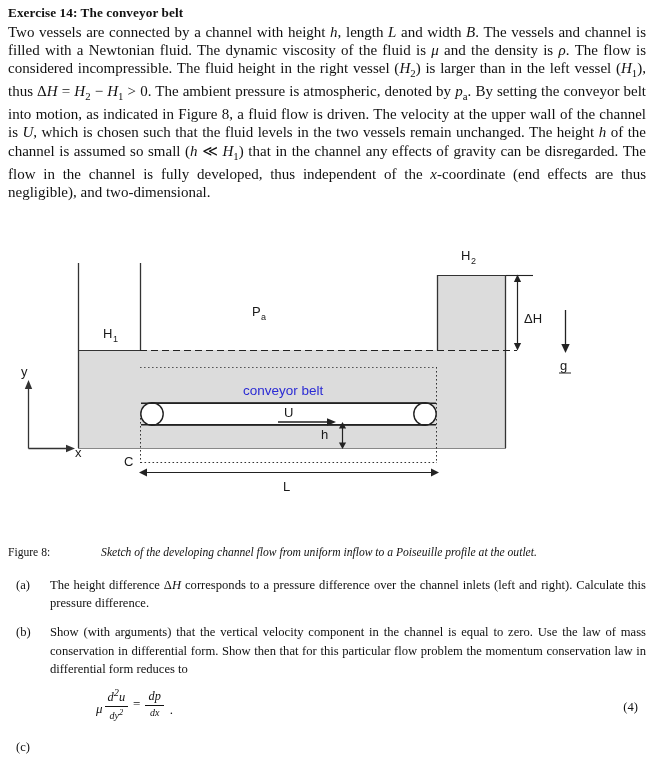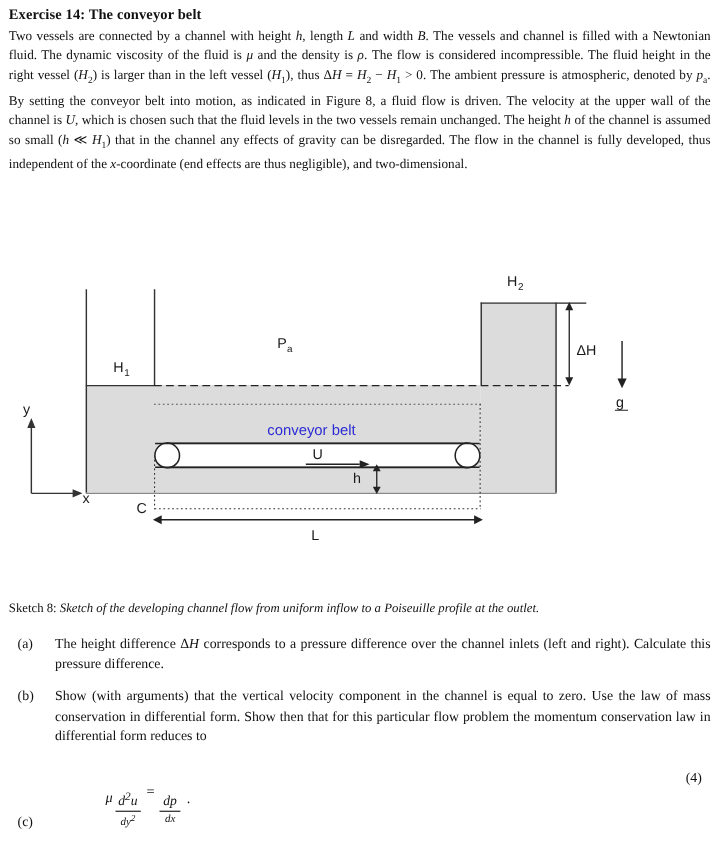--- a/index.html
+++ b/index.html
@@ -30,21 +30,21 @@
     font-size: 13.2px;
     font-weight: bold;
     letter-spacing: 0.1px;
     white-space: nowrap;
   }
   .body-text {
     position: absolute;
     left: 8px;
     top: 23px;
     width: 638px;
-    font-size: 12px;
+    font-size: 15px;
     line-height: 18.1px;
     text-align: justify;
   }
   .mathvar { font-family: "Liberation Serif", serif; font-style: italic; }
   .mathup  { font-style: normal; }
   sub { font-size: 0.72em; }
 
   
   .figure {
     position: absolute;
@@ -73,21 +73,21 @@
 
   
   .caption {
     position: absolute;
     left: 8px;
     top: 545px;
     width: 638px;
     font-size: 11.6px;
     line-height: 15px;
   }
-  .caption .cap-em { font-style: italic; }
+  .caption .cap-em { font-style: italic; margin-left: 48px; }
 
   
   .qlist {
     position: absolute;
     left: 8px;
     top: 576px;
     width: 638px;
     font-size: 12.6px;
     line-height: 18.2px;
   }
@@ -127,21 +127,20 @@
     text-align: center;
     font-style: italic;
     line-height: 1.12;
     margin: 0 2px;
   }
   .frac .num {
     display: block;
     padding: 0 3px 1px 3px;
     border-bottom: 1px solid #111;
     font-size: 12.4px;
-    margin-top: 32px;
   }
   .frac .den {
     display: block;
     padding: 1px 3px 0 3px;
     font-size: 10px;
   }
   .mu-lead {
     display: inline-block;
     vertical-align: middle;
     font-style: italic;
@@ -260,21 +259,21 @@
       <text class="fig-label" x="124" y="230">C</text>
 
       <line x1="145" y1="236.5" x2="433" y2="236.5" stroke="#222" stroke-width="1.2"></line>
       <polygon points="147,232.5 139,236.5 147,240.5" fill="#222"></polygon>
       <polygon points="431,232.5 439,236.5 431,240.5" fill="#222"></polygon>
       <text class="fig-label" x="283" y="255">L</text>
     </svg>
   </div>
 
   <div class="caption">
-    <span>Sketch 8:</span>
+    <span>Figure 8:</span>
     <span class="cap-em">Sketch of the developing channel flow from uniform inflow to a Poiseuille profile at the outlet.</span>
   </div>
 
   <div class="qlist">
 
     <div class="qitem">
       <span class="qmark">(a)</span>
       <span>The height difference Δ<span class="mathvar">H</span> corresponds to a pressure difference over the channel inlets (left and right). Calculate this pressure difference.</span>
     </div>
 

